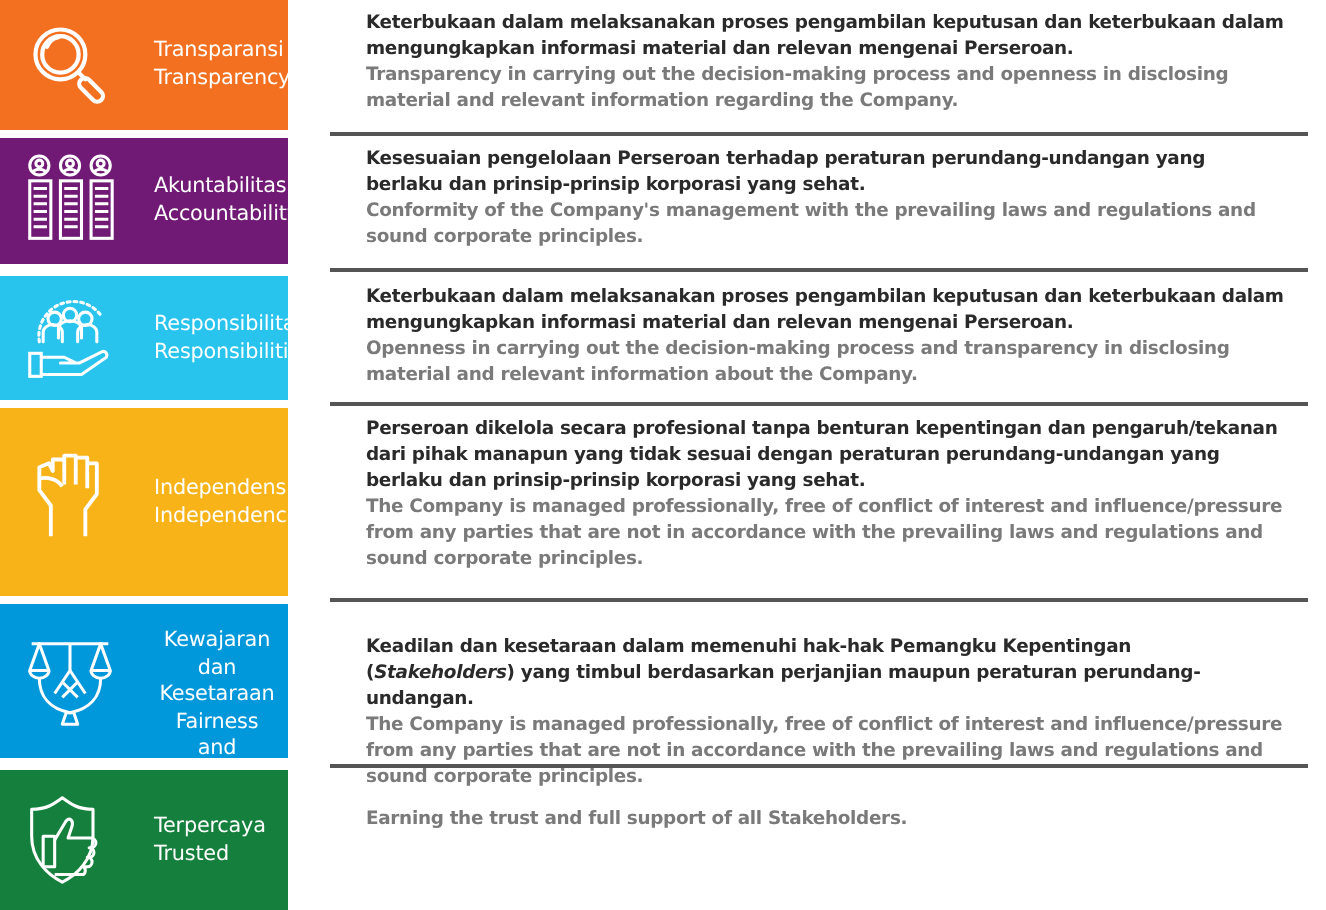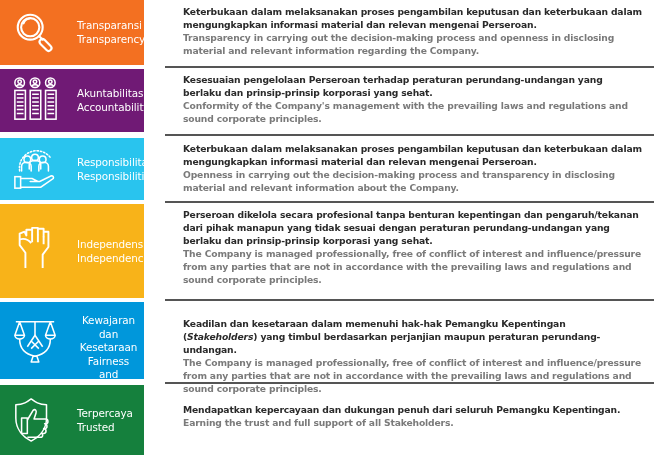--- a/index.html
+++ b/index.html
@@ -179,16 +179,15 @@
         <rect x="10" y="22" width="6" height="16"></rect>
         <path d="M16 24 l6 -10 c2 -2 4 0 3 3 l-2 6 h12 a2.5 2.5 0 0 1 0 5 h-1 a2.5 2.5 0 0 1 0 5 h-1 a2.5 2.5 0 0 1 0 5 h-2 a2.5 2.5 0 0 1 0 4 h-15"></path>
       </svg>
     </div>
     <div class="label" style="top:22px;">
       <span>Terpercaya</span>
       <span>Trusted</span>
     </div>
   </div>
   <div class="desc" style="top:18px;">
-    <span class="id">Mendapatkan kepercayaan dan dukungan penuh dari seluruh Pemangku Kepentingan.</span>
     <span class="en">Earning the trust and full support of all Stakeholders.</span>
   </div>
 </div>
 
 </body></html>

